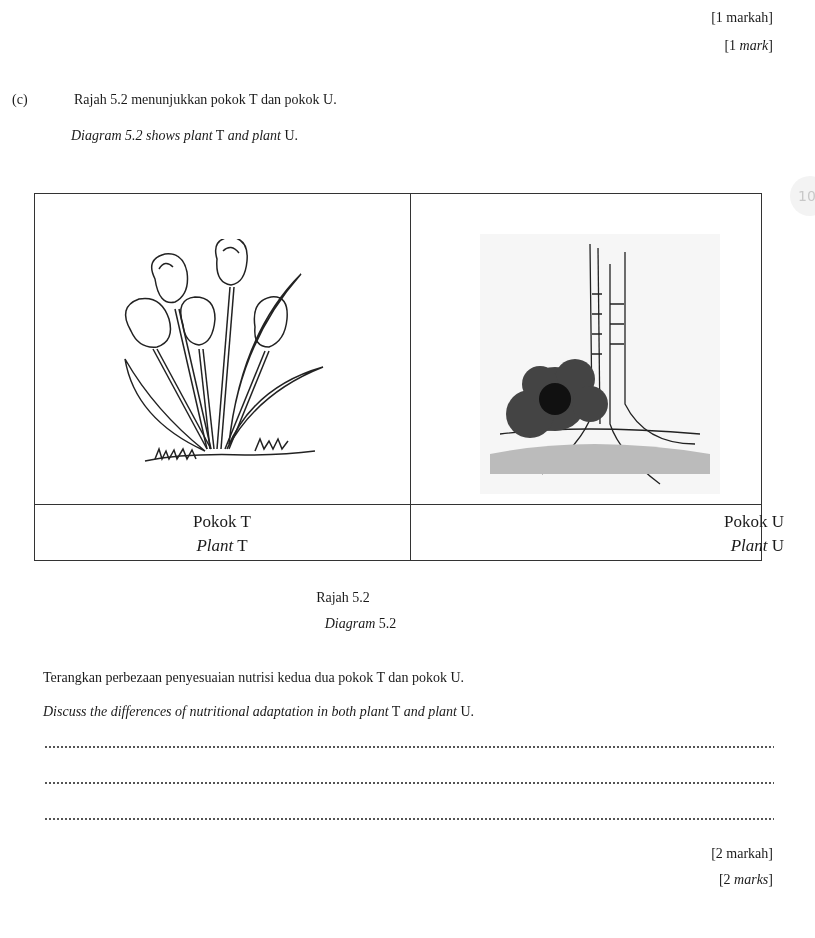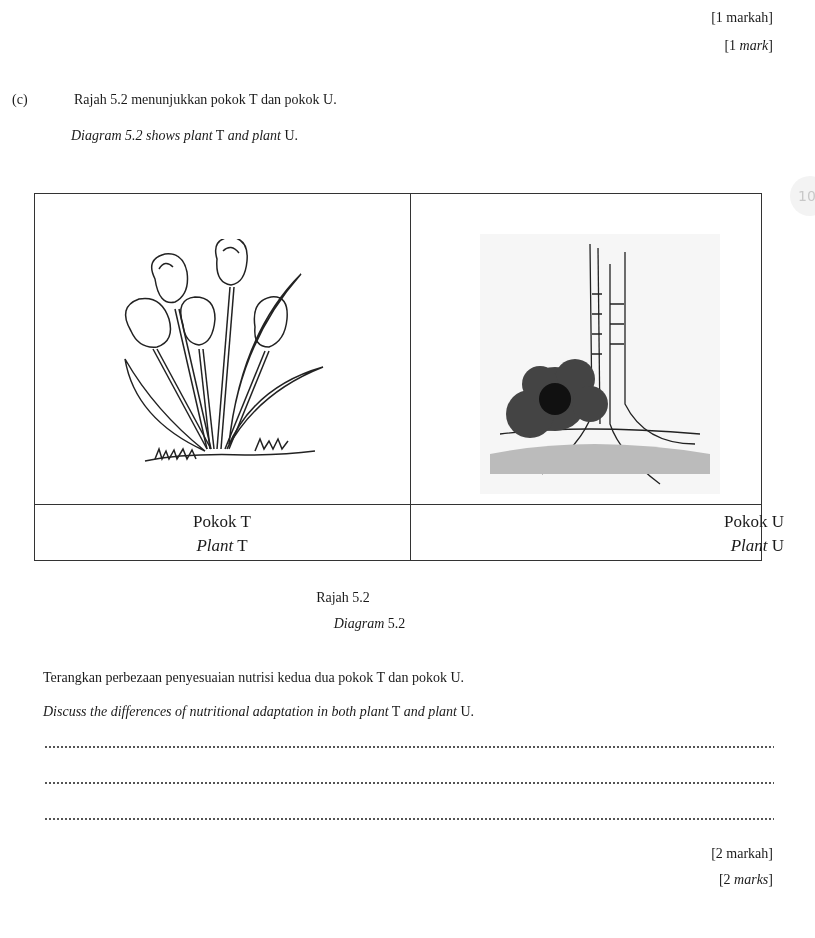--- a/index.html
+++ b/index.html
@@ -98,21 +98,21 @@
     <div>Pokok T</div>
     <div><span class="it">Plant</span><span> T</span></div>
   </div>
   <div class="cell-label" style="left:375px; top:316px;text-align:right;">
     <div>Pokok U</div>
     <div><span class="it">Plant</span><span> U</span></div>
   </div>
 </div>
 
 <div class="abs t18 center" style="left:0; width:686px; top:588px;">Rajah 5.2</div>
-<div class="abs t18 center" style="left:14px; width:711px; top:614px;">
+<div class="abs t18 center" style="left:5px; width:711px; top:614px;">
   <span class="it">Diagram</span><span> 5.2</span>
 </div>
 
 <div class="abs t18" style="left:43px; top:668px;">Terangkan perbezaan penyesuaian nutrisi kedua dua pokok T dan pokok U.</div>
 <div class="abs t18" style="left:43px; top:702px;">
   <span class="it">Discuss the differences of nutritional adaptation in both plant</span><span> T </span><span class="it">and plant</span><span> U.</span>
 </div>
 
 <div class="dots" style="top:746px;"></div>
 <div class="dots" style="top:782px;"></div>

